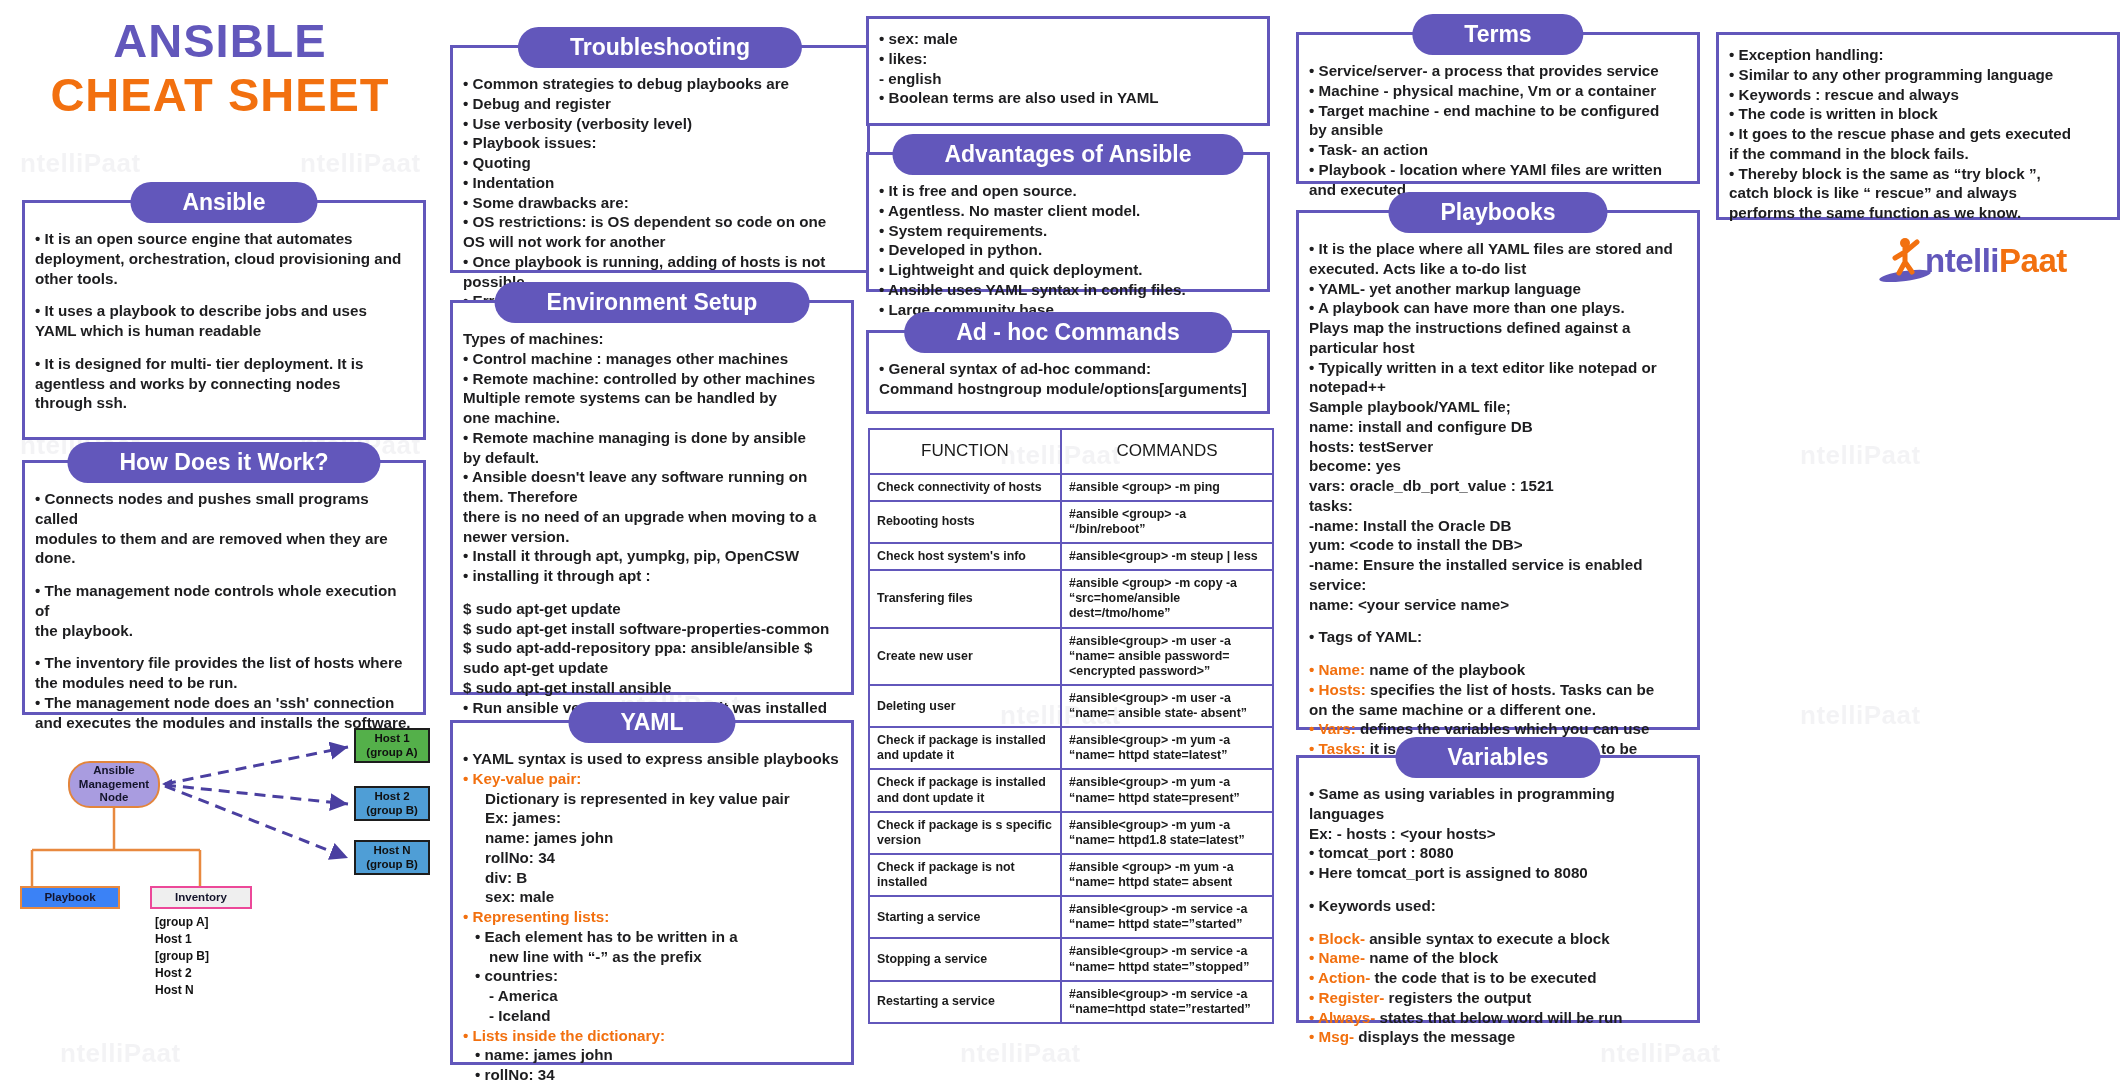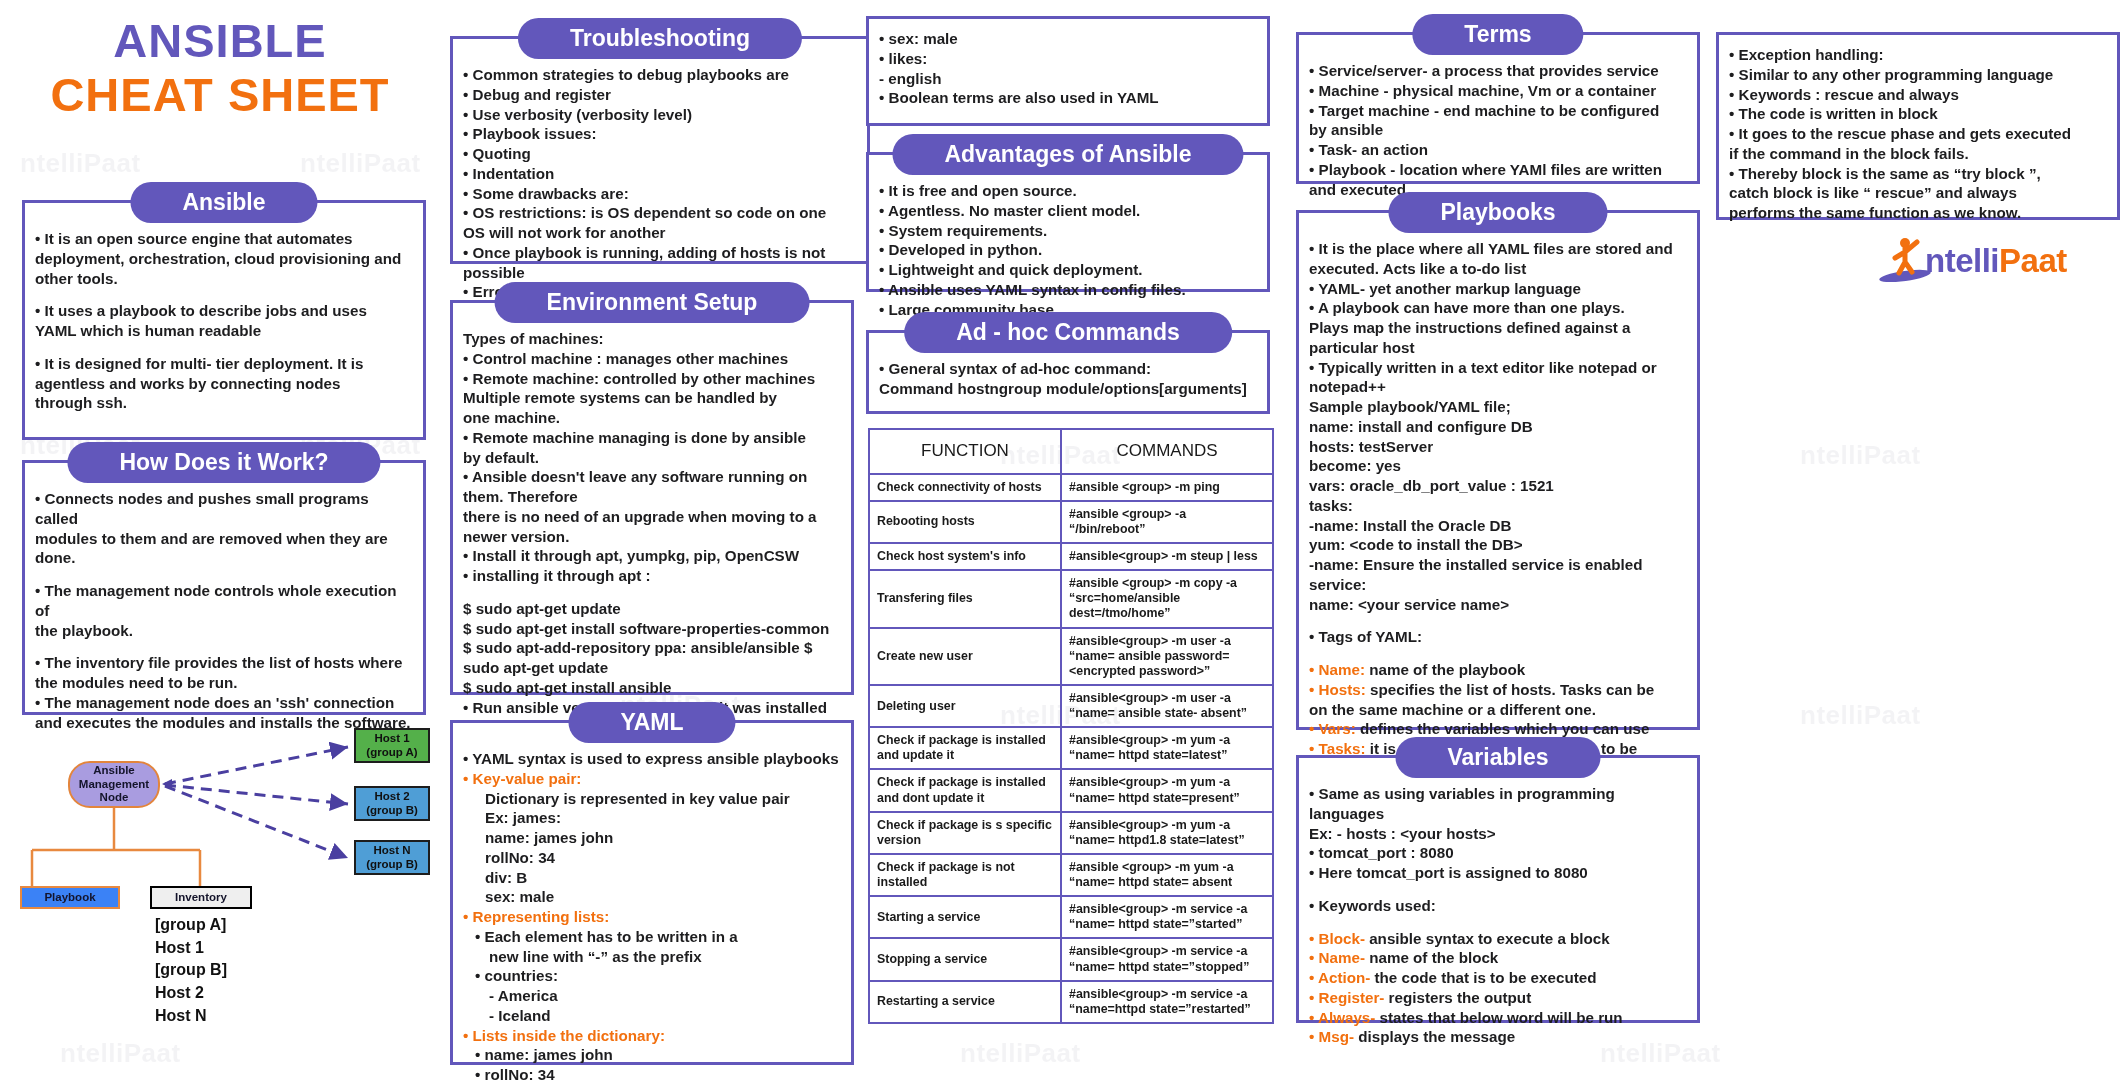--- a/index.html
+++ b/index.html
@@ -86,37 +86,37 @@
   #dg-mgmt {
     left: 58px; top: 43px; width: 92px; height: 47px;
     background: #a99ce0; border: 2px solid #e3853c; border-radius: 22px;
   }
   #dg-playbook {
     left: 10px; top: 168px; width: 100px; height: 23px;
     background: #3b82f6; border: 2px solid #e8893f;
   }
   #dg-inventory {
     left: 140px; top: 168px; width: 102px; height: 23px;
-    background: #efefef; border: 2px solid #000000;
+    background: #efefef; border: 2px solid #ec4899;
   }
   #dg-host1 {
     left: 344px; top: 10px; width: 76px; height: 35px;
     background: #54b04a; border: 2px solid #1d1d1d; color:#101010;
   }
   #dg-host2 {
     left: 344px; top: 68px; width: 76px; height: 35px;
     background: #4f9ed6; border: 2px solid #1d1d1d; color:#101010;
   }
   #dg-hostn {
     left: 344px; top: 122px; width: 76px; height: 35px;
     background: #4f9ed6; border: 2px solid #1d1d1d; color:#101010;
   }
   #dg-invlist {
     position:absolute; left: 145px; top: 196px;
-    font-size: 16px; font-weight:700; color:#111; line-height: 1.42;
+    font-size: 12px; font-weight:700; color:#111; line-height: 1.42;
   }
 
   
   #adhoc-table {
     position:absolute;
     border-collapse: collapse;
     width: 404px;
     z-index: 3;
     table-layout: fixed;
   }
@@ -253,21 +253,21 @@
   </div>
   <div id="dg-invlist">
         <div>[group A]</div>
         <div>Host 1</div>
         <div>[group B]</div>
         <div>Host 2</div>
         <div>Host N</div>
       </div>
 </div>
 
-<div class="card" id="card-trouble" style="left:450px; top:36px; width:420px; height:228px;">
+<div class="card" id="card-trouble" style="left:450px; top:45px; width:420px; height:228px;">
   <div class="pill">Troubleshooting</div>
   <div class="card-body" id="body-trouble">
         <div class="b">• Common strategies to debug playbooks are</div>
         <div class="b">• Debug and register</div>
         <div class="b">• Use verbosity (verbosity level)</div>
         <div class="b">• Playbook issues:</div>
         <div class="b">• Quoting</div>
         <div class="b">• Indentation</div>
         <div class="b">• Some drawbacks are:</div>
         <div class="b">• OS restrictions: is OS dependent so code on one</div>

